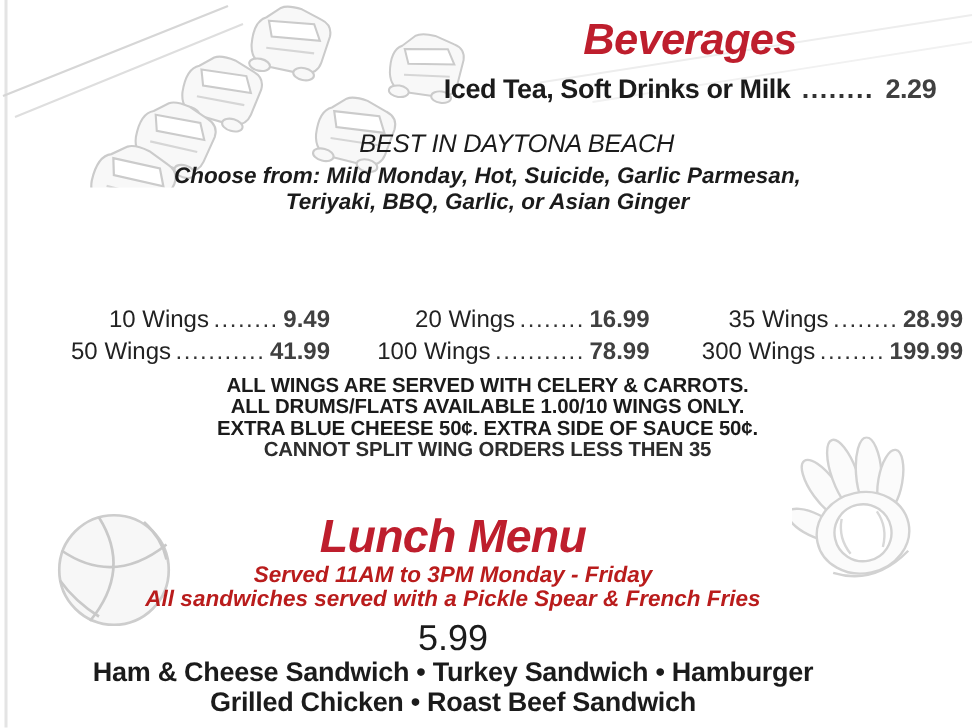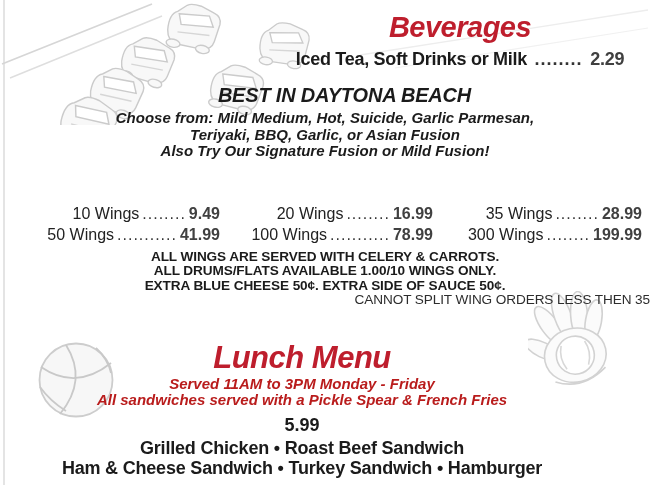--- a/index.html
+++ b/index.html
@@ -30,43 +30,43 @@
   }
 
   
   .bev { position:absolute; top:10px; left:270px; width:380px; text-align:center; }
   .bev .red-title { font-size:29px; line-height:34px; }
   .bev-line { font-size:18px; font-weight:bold; letter-spacing:-0.3px; margin-top:5px; white-space:nowrap; }
 
   
   .wings { position:absolute; top:86px; left:0; width:650px; text-align:center; }
   .wings .red-title { font-size:31px; line-height:36px; }
-  .tagline { font-size:20px; font-weight:bold; font-style:italic; letter-spacing:-0.2px; line-height:19px;padding-left:39px; }
+  .tagline { font-size:17px; font-weight:normal; font-style:italic; letter-spacing:-0.2px; line-height:19px;padding-left:39px; }
   .choose { font-size:15px; font-weight:bold; font-style:italic; line-height:16.5px; }
   .choose-first { margin-top:5px; }
 
   
   .price-grid {
     position:absolute; top:203px; left:8px; width:634px;
     display:grid; grid-template-columns:212px 213px 209px;
   }
   .price-cell { font-size:16px; line-height:21px; text-align:right; white-space:nowrap; color:#222; }
   .pprice { font-weight:bold; color:#404040; }
   .dots { letter-spacing:1px; margin:0 3px; color:#333; }
 
   
   .notes { position:absolute; top:250px; left:0; width:650px; text-align:center;
            font-weight:bold; font-size:13.6px; line-height:14.4px; letter-spacing:-0.1px; }
-  .footnote { font-weight:normal; color:#2d2d2d;text-align:right; }
+  .footnote { font-weight:bold; color:#2d2d2d; }
 
   
   .lunch { position:absolute; top:339px; left:0; width:604px; text-align:center; }
   .lunch .red-title { font-size:31px; line-height:37px; }
   .lunch-sub { font-size:15px; font-weight:bold; font-style:italic; line-height:15.5px; color:#b91c1c; }
-  .lunch-price { font-size:18px; font-weight:bold; margin-top:6px; line-height:25px; }
+  .lunch-price { font-size:24px; font-weight:normal; margin-top:6px; line-height:25px; }
   .lunch-items { font-size:18px; font-weight:bold; line-height:20px; letter-spacing:-0.2px; }
 </style>
 </head>
 <body>
 
 <div class="page">
 
   <div class="edge-line"></div>
 
   <svg class="art art-cars" width="650" height="125" viewBox="0 0 650 125">
@@ -120,23 +120,22 @@
     <h1 class="red-title">Beverages</h1>
     <div class="bev-line">
       <span>Iced Tea, Soft Drinks or Milk</span>
       <span class="dots">........</span>
       <span class="pprice">2.29</span>
     </div>
   </section>
 
   <section class="wings">
     <div class="tagline">BEST IN DAYTONA BEACH</div>
-    <div class="choose choose-first">Choose from: Mild Medium, Hot, Suicide, Garlic Parmesan,</div>
-    <div class="choose">Teriyaki, BBQ, Garlic, or Asian Fusion</div>
-    <div class="choose">Also Try Our Signature Fusion or Mild Fusion!</div>
+    <div class="choose choose-first">Choose from: Mild Monday, Hot, Suicide, Garlic Parmesan,</div>
+    <div class="choose">Teriyaki, BBQ, Garlic, or Asian Ginger</div>
   </section>
 
   <div class="price-grid">
     <div class="price-cell">
       <span>10 Wings</span><span class="dots">........</span><span class="pprice">9.49</span>
     </div>
     <div class="price-cell">
       <span>20 Wings</span><span class="dots">........</span><span class="pprice">16.99</span>
     </div>
     <div class="price-cell">
@@ -158,17 +157,17 @@
     <div>ALL DRUMS/FLATS AVAILABLE 1.00/10 WINGS ONLY.</div>
     <div>EXTRA BLUE CHEESE 50¢. EXTRA SIDE OF SAUCE 50¢.</div>
     <div class="footnote">CANNOT SPLIT WING ORDERS LESS THEN 35</div>
   </div>
 
   <section class="lunch">
     <h1 class="red-title">Lunch Menu</h1>
     <div class="lunch-sub">Served 11AM to 3PM Monday - Friday</div>
     <div class="lunch-sub">All sandwiches served with a Pickle Spear &amp; French Fries</div>
     <div class="lunch-price">5.99</div>
+    <div class="lunch-items">Ham &amp; Cheese Sandwich • Turkey Sandwich • Hamburger</div>
     <div class="lunch-items">Grilled Chicken • Roast Beef Sandwich</div>
-    <div class="lunch-items">Ham &amp; Cheese Sandwich • Turkey Sandwich • Hamburger</div>
   </section>
 
 </div>
 
 </body></html>

